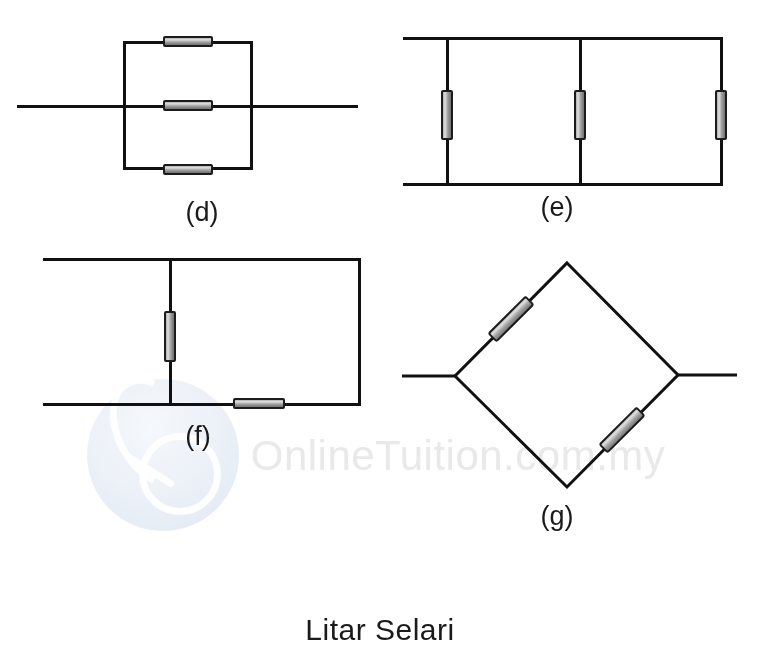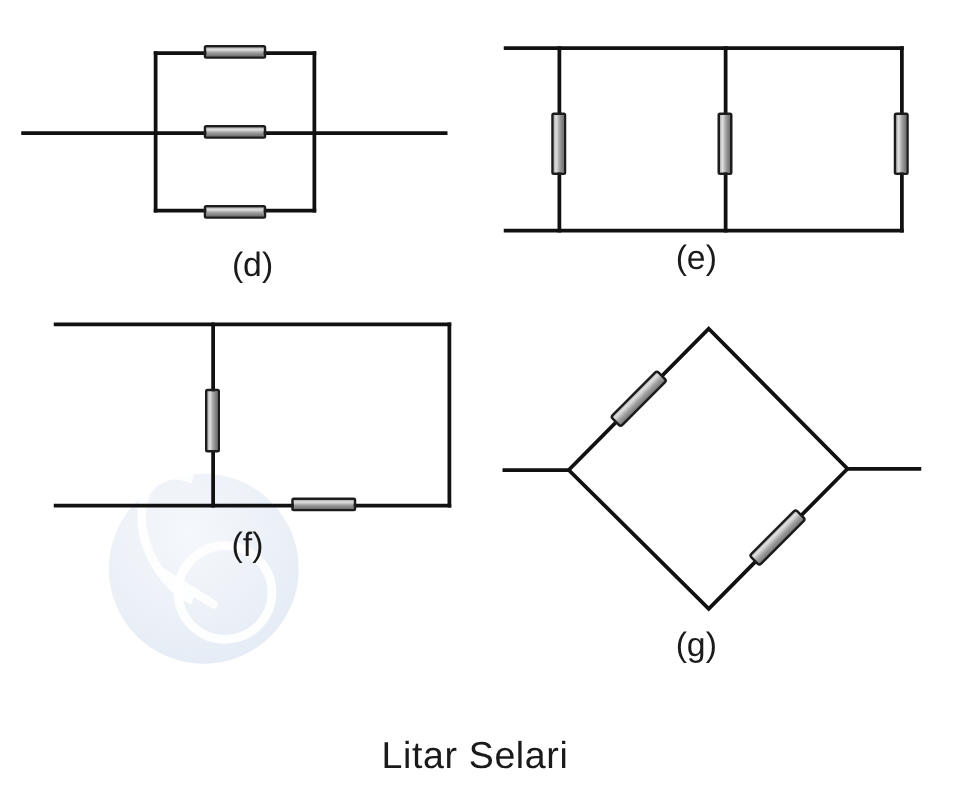--- a/index.html
+++ b/index.html
@@ -55,20 +55,21 @@
 </head>
 <body>
 
 <div class="canvas">
 
   <div class="wm-globe">
     <div class="swirl-arc"></div>
     <div class="swirl-ring"></div>
     <div class="swirl-chord"></div>
   </div>
+  <div class="wm-text">OnlineTuition.com.my</div>
 
   <div>
     <div class="wire h" style="left:17px;top:105px;width:341px;"></div>
     <div class="wire v" style="left:123px;top:41px;height:129px;"></div>
     <div class="wire v" style="left:250px;top:41px;height:129px;"></div>
     <div class="wire h" style="left:123px;top:41px;width:130px;"></div>
     <div class="wire h" style="left:123px;top:167px;width:130px;"></div>
     <div class="resistor rh" style="left:163px;top:36px;width:50px;height:11px;"></div>
     <div class="resistor rh" style="left:163px;top:100px;width:50px;height:11px;"></div>
     <div class="resistor rh" style="left:163px;top:164px;width:50px;height:11px;"></div>
@@ -108,15 +109,15 @@
         </linearGradient>
       </defs>
       <path d="M567 263 L678 375 L567 487 L455 376 Z" fill="none" stroke="#111111" stroke-width="3"></path>
       <path d="M402 376 H455 M678 375 H737" fill="none" stroke="#111111" stroke-width="3"></path>
       <rect x="485" y="313.5" width="52" height="11" rx="2" fill="url(#resGrad)" stroke="#1c1c1c" stroke-width="2" transform="rotate(-45 511 319)"></rect>
       <rect x="596" y="424.5" width="52" height="11" rx="2" fill="url(#resGrad)" stroke="#1c1c1c" stroke-width="2" transform="rotate(-45 622 430)"></rect>
     </svg>
     <div class="fig-label" style="left:557px;top:516px;">(g)</div>
   </div>
 
-  <div class="title" style="left:380px;top:605px;">Litar Selari</div>
+  <div class="title" style="left:380px;top:630px;">Litar Selari</div>
 
 </div>
 
 </body></html>

